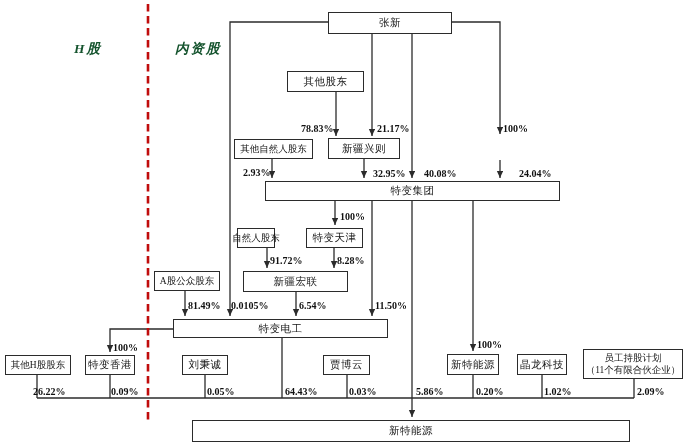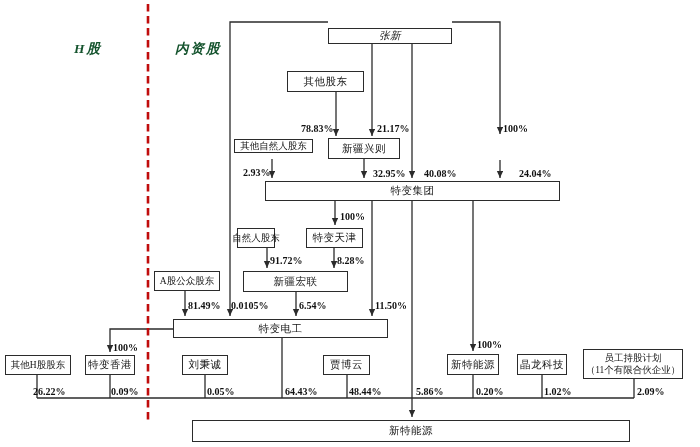--- a/index.html
+++ b/index.html
@@ -62,23 +62,23 @@
       <path d="M542,375 V398"></path>
       <path d="M634,379 V398"></path>
       <path d="M37,398 H634"></path>
     </g>
     <line x1="148" y1="4" x2="148" y2="421" stroke="#c00c0c" stroke-width="2.6" stroke-dasharray="7.5 4.5"></line>
   </svg>
 
   <div class="section-label" style="left:74px;top:40px;">H股</div>
   <div class="section-label" style="left:175px;top:40px;">内资股</div>
 
-  <div class="node" style="left:328px;top:28px;width:124px;height:16px;font-style:italic;">张新</div>
+  <div class="node" style="left:328px;top:12px;width:124px;height:22px;">张新</div>
   <div class="node" style="left:287px;top:71px;width:77px;height:21px;">其他股东</div>
-  <div class="node small" style="left:234px;top:139px;width:79px;height:14px;font-family:Liberation Serif, serif;">其他自然人股东</div>
+  <div class="node small" style="left:234px;top:139px;width:79px;height:20px;font-family:Liberation Serif, serif;">其他自然人股东</div>
   <div class="node" style="left:328px;top:138px;width:72px;height:21px;">新疆兴则</div>
   <div class="node" style="left:265px;top:181px;width:295px;height:20px;">特变集团</div>
   <div class="node small" style="left:237px;top:228px;width:38px;height:20px;">自然人股东</div>
   <div class="node" style="left:306px;top:228px;width:57px;height:20px;">特变天津</div>
   <div class="node" style="left:243px;top:271px;width:105px;height:21px;">新疆宏联</div>
   <div class="node small" style="left:154px;top:271px;width:66px;height:20px;">A股公众股东</div>
   <div class="node small" style="left:5px;top:355px;width:66px;height:20px;">其他H股股东</div>
   <div class="node" style="left:173px;top:319px;width:215px;height:19px;">特变电工</div>
   <div class="node" style="left:85px;top:355px;width:50px;height:20px;">特变香港</div>
   <div class="node" style="left:182px;top:355px;width:46px;height:20px;">刘秉诚</div>
@@ -104,19 +104,19 @@
   <div class="pct" style="left:188px;top:300px;">81.49%</div>
   <div class="pct" style="left:231px;top:300px;">0.0105%</div>
   <div class="pct" style="left:299px;top:300px;">6.54%</div>
   <div class="pct" style="left:375px;top:300px;">11.50%</div>
   <div class="pct" style="left:113px;top:342px;">100%</div>
   <div class="pct" style="left:477px;top:339px;">100%</div>
   <div class="pct" style="left:33px;top:386px;">26.22%</div>
   <div class="pct" style="left:111px;top:386px;">0.09%</div>
   <div class="pct" style="left:207px;top:386px;">0.05%</div>
   <div class="pct" style="left:285px;top:386px;">64.43%</div>
-  <div class="pct" style="left:349px;top:386px;">48.44%</div>
+  <div class="pct" style="left:349px;top:386px;">0.03%</div>
   <div class="pct" style="left:416px;top:386px;">5.86%</div>
   <div class="pct" style="left:476px;top:386px;">0.20%</div>
   <div class="pct" style="left:544px;top:386px;">1.02%</div>
   <div class="pct" style="left:637px;top:386px;">2.09%</div>
 
 </div>
 
 </body></html>

